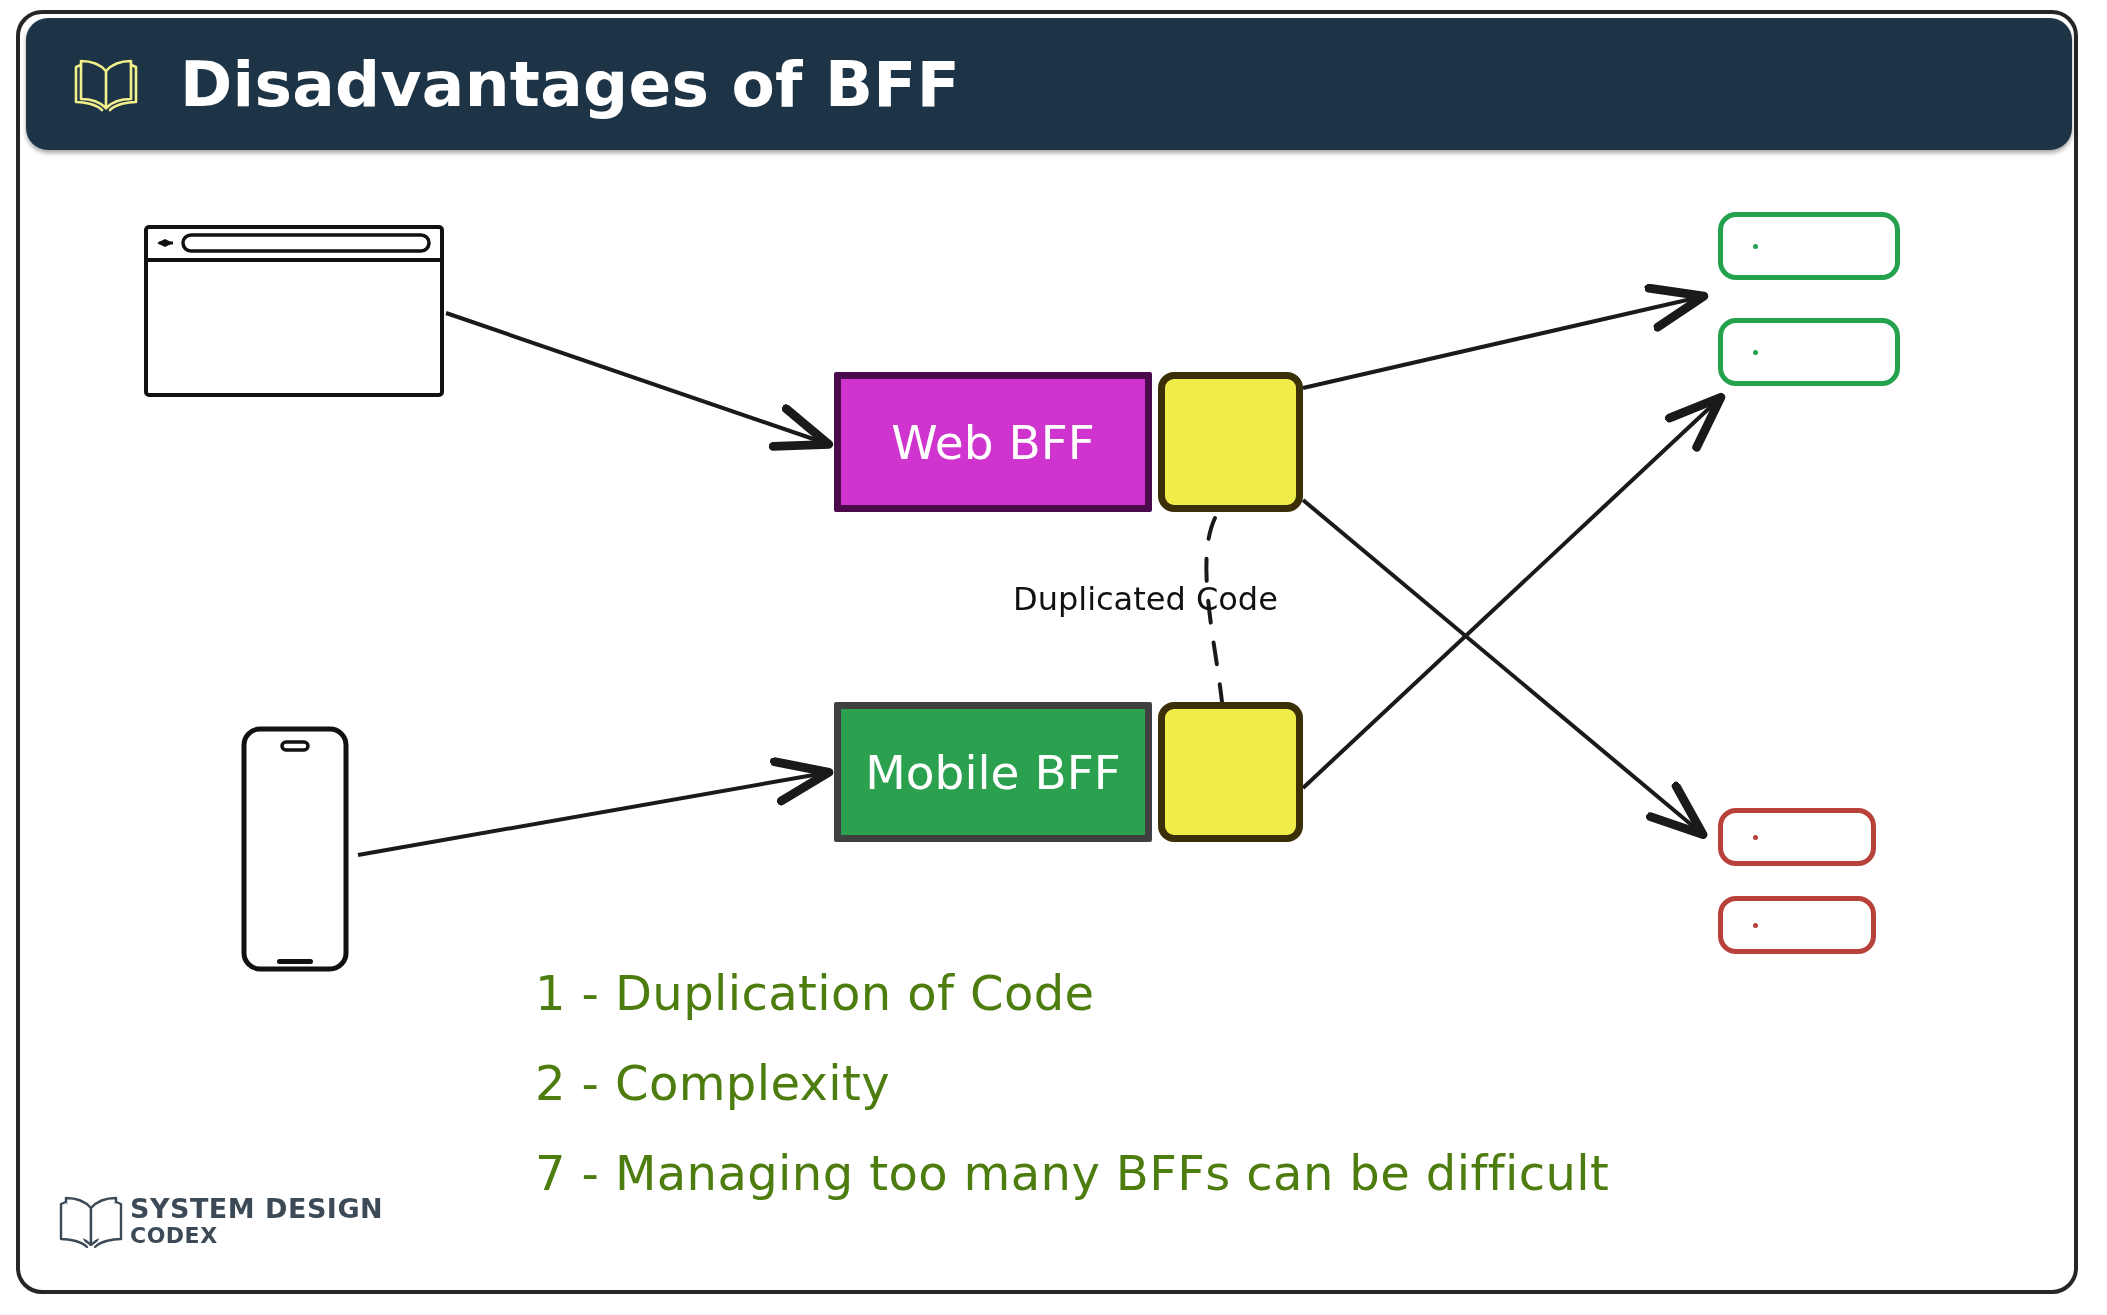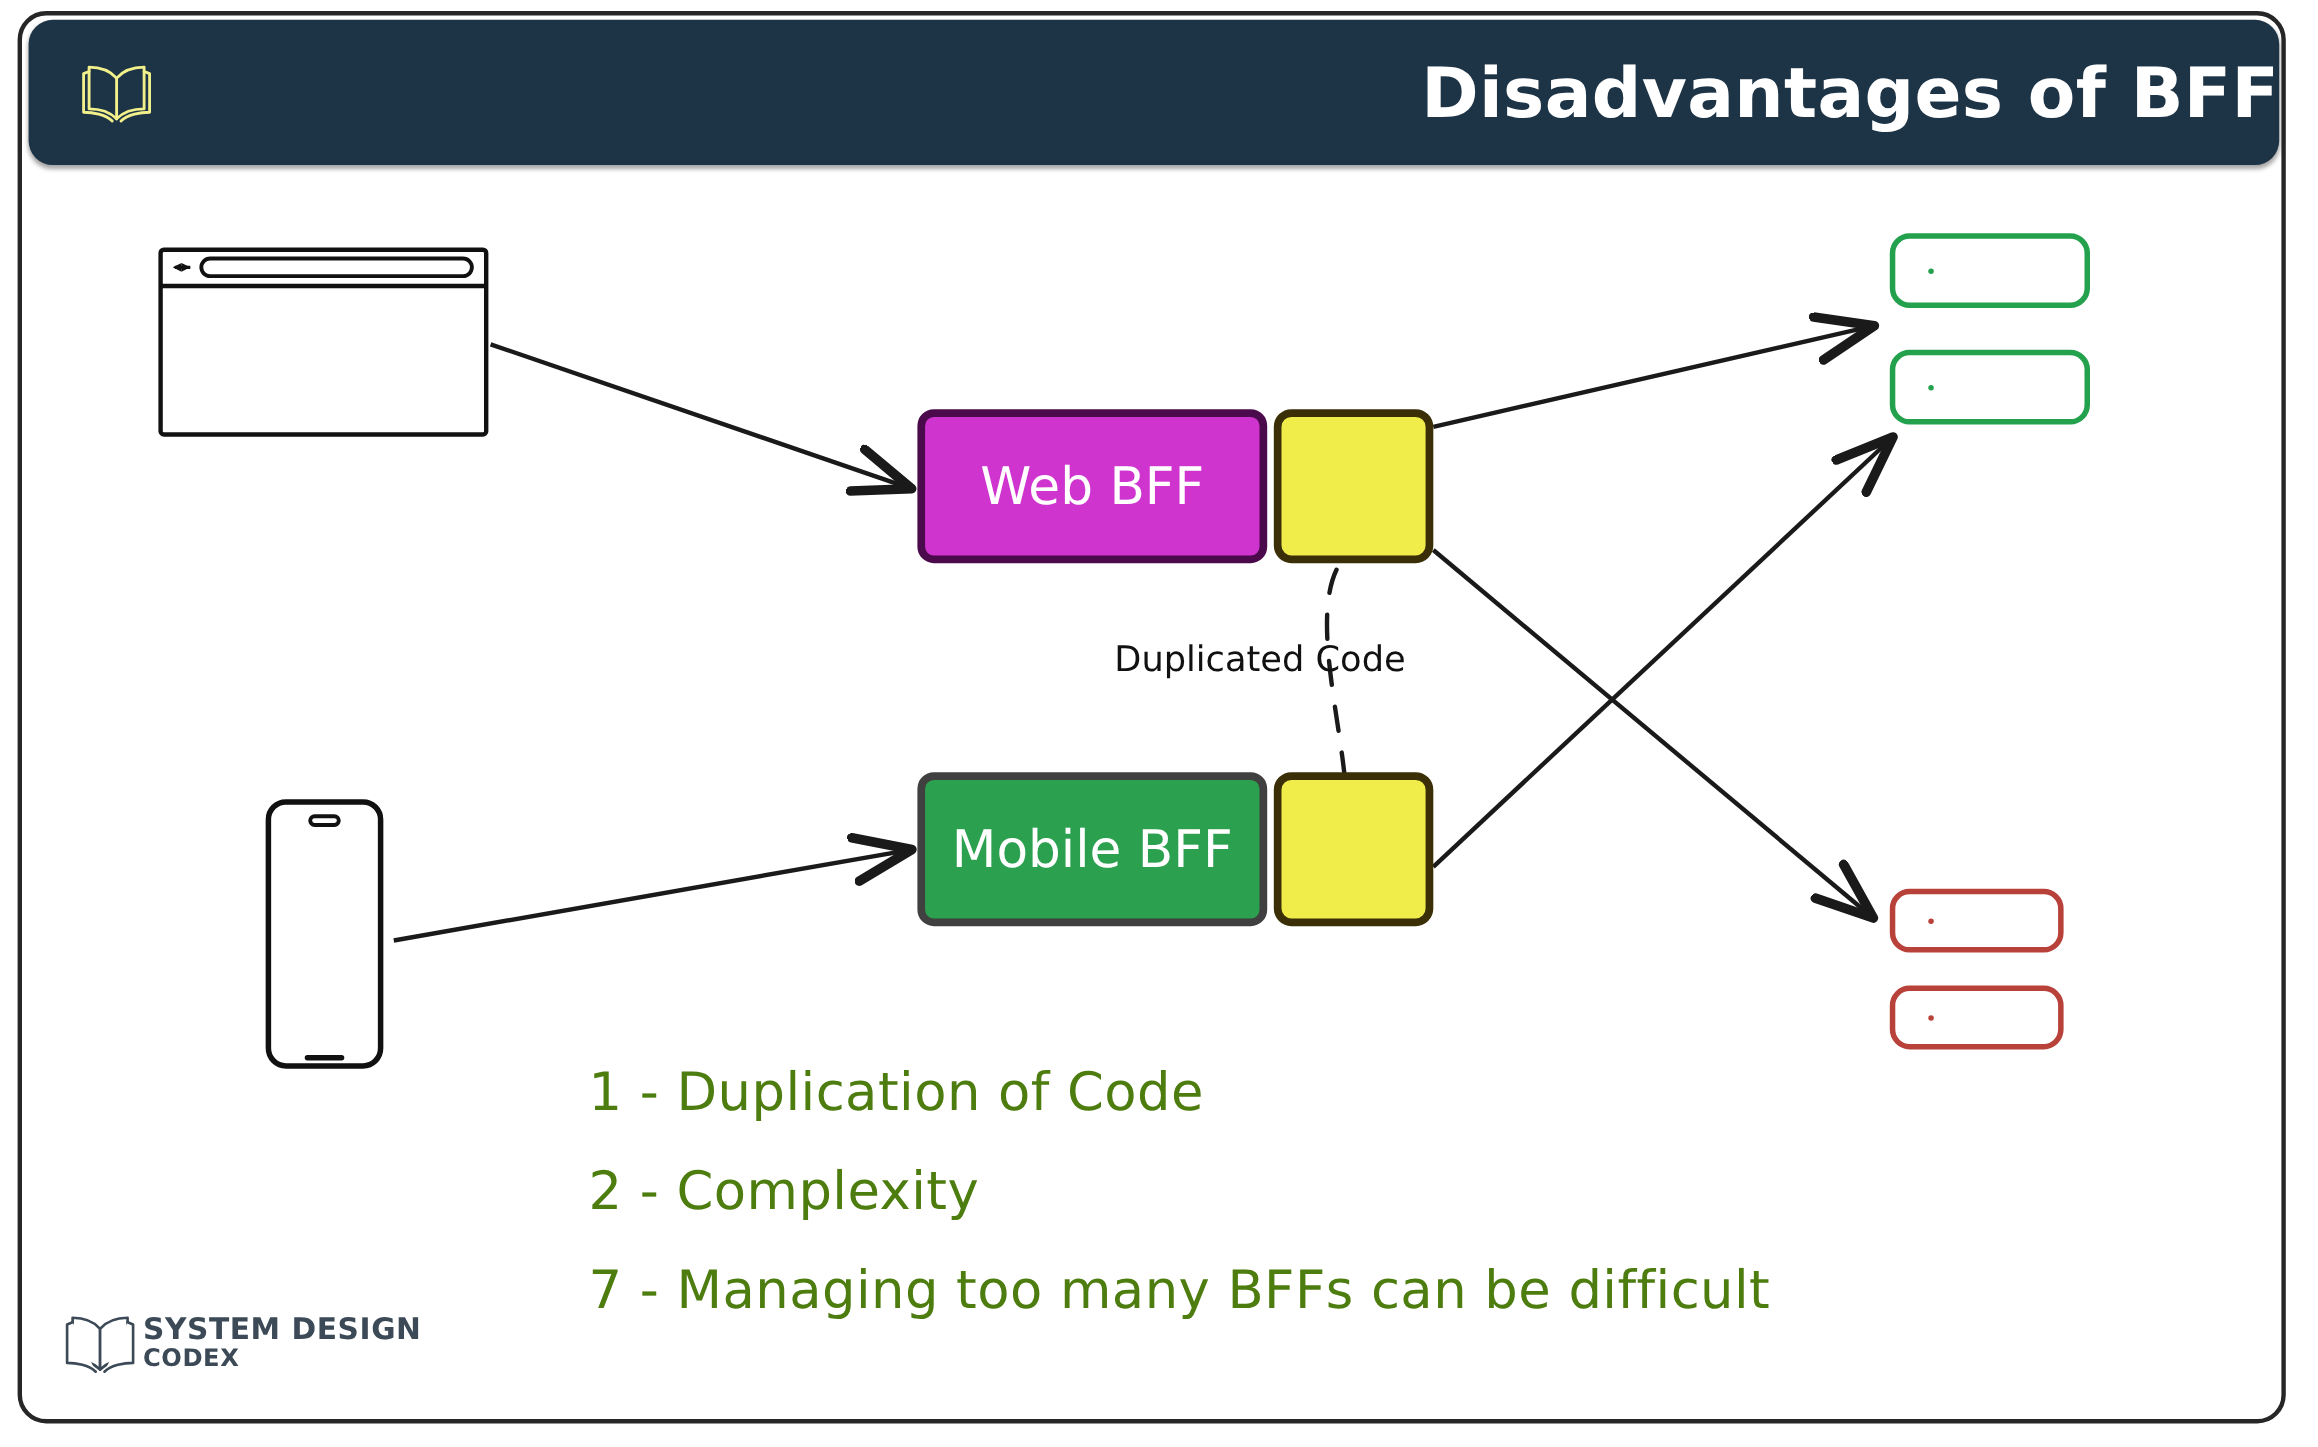--- a/index.html
+++ b/index.html
@@ -38,21 +38,20 @@
     top: 18px;
     width: 2046px;
     height: 132px;
     background: #1d3346;
     border-radius: 22px;
     box-sizing: border-box;
     display: flex;
     align-items: center;
     padding-left: 42px;
     box-shadow: 0 3px 4px rgba(0,0,0,0.35);
-    justify-content: space-between;
   }
   .header-book {
     width: 76px;
     height: 60px;
     flex: 0 0 auto;
     display: block;
   }
   .header-title {
     color: #ffffff;
     font-size: 63px;
@@ -95,21 +94,21 @@
     position: absolute;
     display: flex;
     align-items: stretch;
   }
   .bff-group.web   { left: 834px; top: 372px; }
   .bff-group.mobile{ left: 834px; top: 702px; }
 
   .bff-main {
     width: 318px;
     height: 140px;
-    border-radius: 15px;
+    border-radius: 2px;
     display: flex;
     align-items: center;
     justify-content: center;
     box-sizing: border-box;
   }
   .bff-main.web {
     background: #cf34cf;
     border: 7px solid #4b0a4b;
   }
   .bff-main.mobile {

